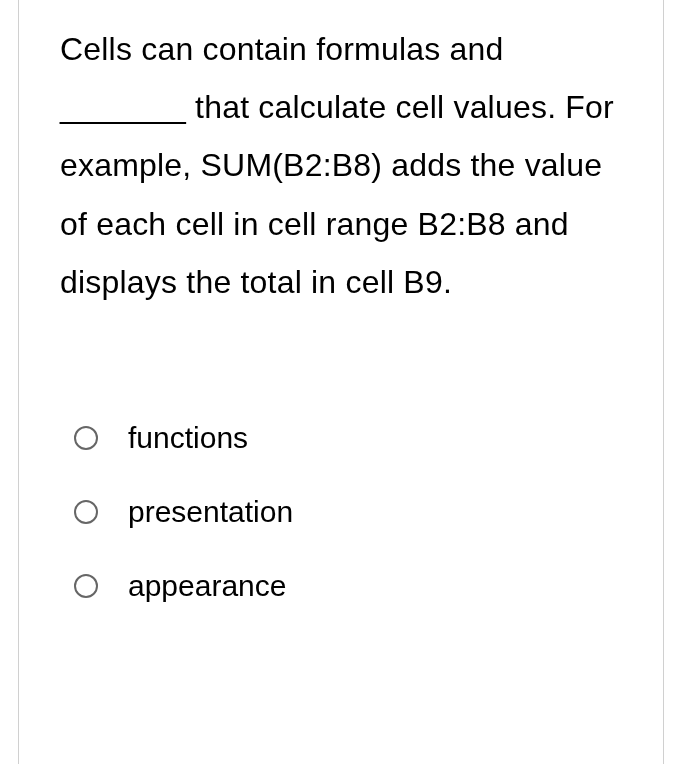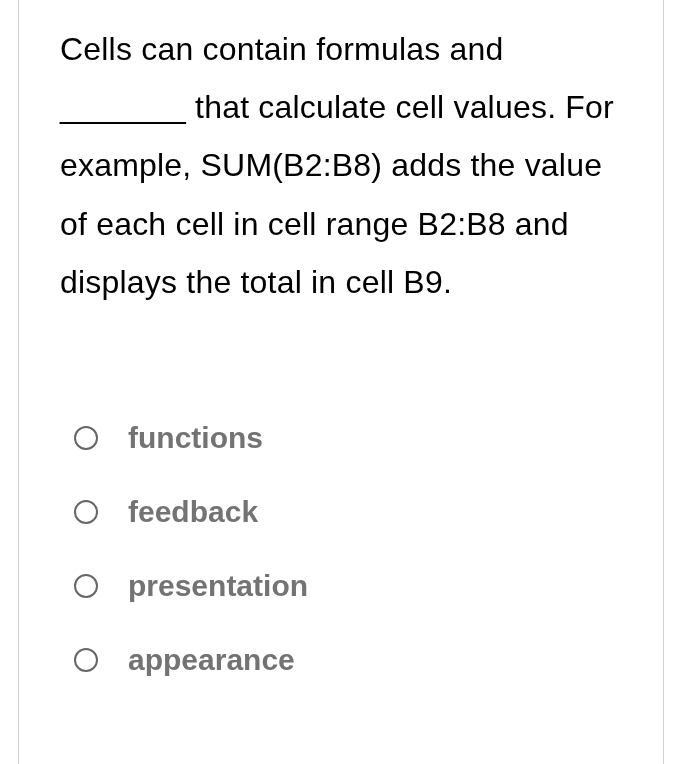--- a/index.html
+++ b/index.html
@@ -53,44 +53,40 @@
     .radio-circle {
       width: 24px;
       height: 24px;
       border: 2px solid #666666;
       border-radius: 50%;
       flex-shrink: 0;
       margin-right: 30px;
     }
     .option-label {
       font-size: 30px;
-      color: #737373;
-      font-weight: 700;
+      color: #000000;
+      font-weight: 400;
     }
   </style>
 </head>
 <body>
 
 <div class="border-left"></div>
 <div class="border-right"></div>
 
 <div class="content">
   <div class="question-text">Cells can contain formulas and _______ that calculate cell values. For example, SUM(B2:B8) adds the value of each cell in cell range B2:B8 and displays the total in cell B9.</div>
 
   <div class="options">
     <div class="option">
       <span class="radio-circle"></span>
       <span class="option-label">functions</span>
     </div>
     <div class="option">
       <span class="radio-circle"></span>
-      <span class="option-label">feedback</span>
-    </div>
-    <div class="option">
-      <span class="radio-circle"></span>
       <span class="option-label">presentation</span>
     </div>
     <div class="option">
       <span class="radio-circle"></span>
       <span class="option-label">appearance</span>
     </div>
   </div>
 </div>
 
 </body></html>

